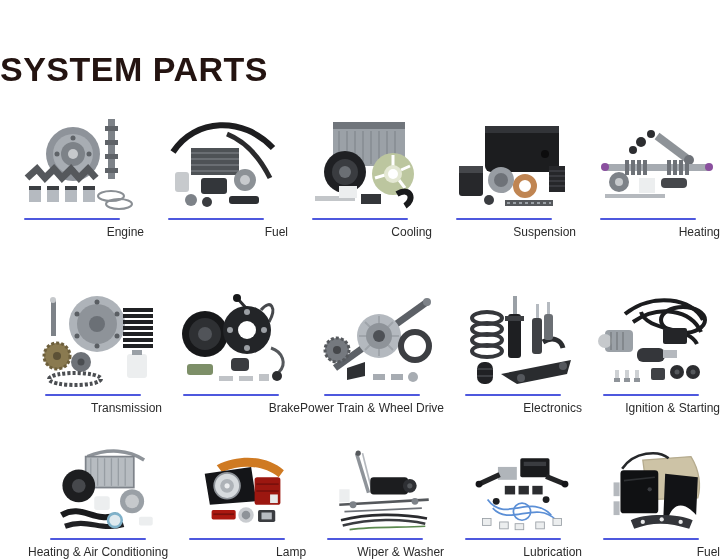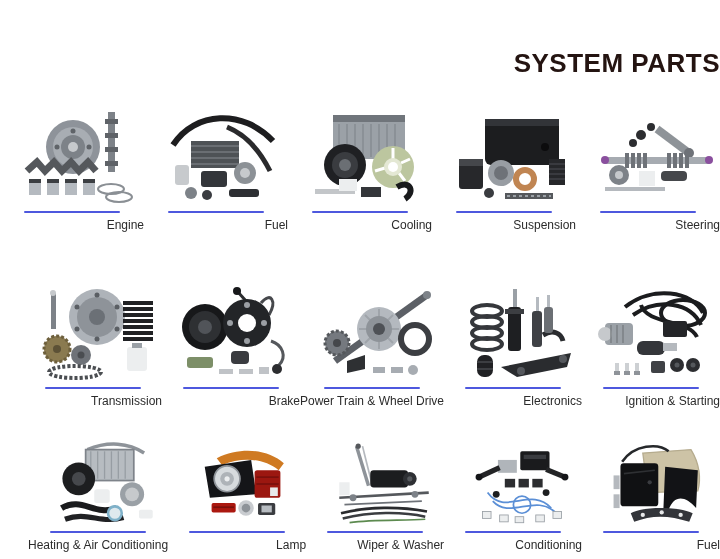--- a/index.html
+++ b/index.html
@@ -3,21 +3,21 @@
 <meta charset="utf-8">
 <style>
   html,body{margin:0;padding:0;}
   body{
     width:720px;height:559px;overflow:hidden;margin:0 auto;
     background:#ffffff;
     font-family:"Liberation Sans", sans-serif;
   }
   .page-title{
     padding-top:28px;height:36px;line-height:36px;
-    text-align:right;font-size:26px;font-weight:bold;
+    text-align:left;font-size:34px;font-weight:bold;
     letter-spacing:.5px;color:#241411;
   }
   .row{display:flex;justify-content:center;}
   .row-1{margin-top:22px;}
   .row-2{margin-top:46px;margin-left:24px;}
   .row-3{margin-top:30px;padding-left:28px;}
   .cell{width:144px;display:flex;flex-direction:column;align-items:flex-end;cursor:pointer;}
   .imgbox{height:104px;display:flex;align-items:flex-end;justify-content:center;}
   .row-3 .imgbox{height:88px;}
   .imgbox svg{display:block;}
@@ -181,21 +181,21 @@
         <circle cx="8" cy="53" r="4" fill="#8a4f9e"></circle>
           <circle cx="112" cy="53" r="4" fill="#8a4f9e"></circle>
         <circle cx="22" cy="68" r="10" class="m3"></circle>
           <circle cx="22" cy="68" r="4" class="m4"></circle>
         <rect x="42" y="64" width="16" height="15" class="wh"></rect>
         <rect x="64" y="64" width="26" height="10" rx="4" fill="#45474b"></rect>
         <rect x="8" y="80" width="60" height="4" fill="#b5b9be"></rect>
       </svg>
     </div>
     <div class="accent-line"></div>
-    <div class="label">Steering</div>
+    <div class="label">Heating</div>
   </div>
 
 </div>
 
 <div class="row row-2">
 
   <div class="cell">
     <div class="imgbox">
       <svg width="126" height="100" viewBox="0 0 120 100">
         <rect x="12" y="10" width="5" height="36" class="m3"></rect>
@@ -463,21 +463,21 @@
             <rect x="34" y="86" width="10" height="8"></rect>
             <rect x="52" y="88" width="10" height="7"></rect>
           <rect x="76" y="86" width="10" height="8"></rect>
             <rect x="96" y="82" width="10" height="8"></rect>
         </g>
         <circle cx="30" cy="62" r="4" fill="#1d1e20"></circle>
           <circle cx="88" cy="60" r="4" fill="#1d1e20"></circle>
       </svg>
     </div>
     <div class="accent-line"></div>
-    <div class="label">Conditioning</div>
+    <div class="label">Lubrication</div>
   </div>
 
   <div class="cell">
     <div class="imgbox">
       <svg width="120" height="86" viewBox="0 0 120 100">
         <path d="M40,14 L96,10 C106,26 108,44 104,58 L46,60 Z" fill="#cdc3a6" stroke="#b5ab8e" stroke-width="1.5"></path>
         <path d="M16,24 C30,4 58,2 70,12" stroke="#26282b" stroke-width="3" fill="none"></path>
         <rect x="14" y="26" width="44" height="50" rx="4" fill="#101113"></rect>
         <path d="M18,38 L54,34" stroke="#2e3033" stroke-width="2"></path>
         <circle cx="48" cy="48" r="2.5" fill="#3a3c40"></circle>

